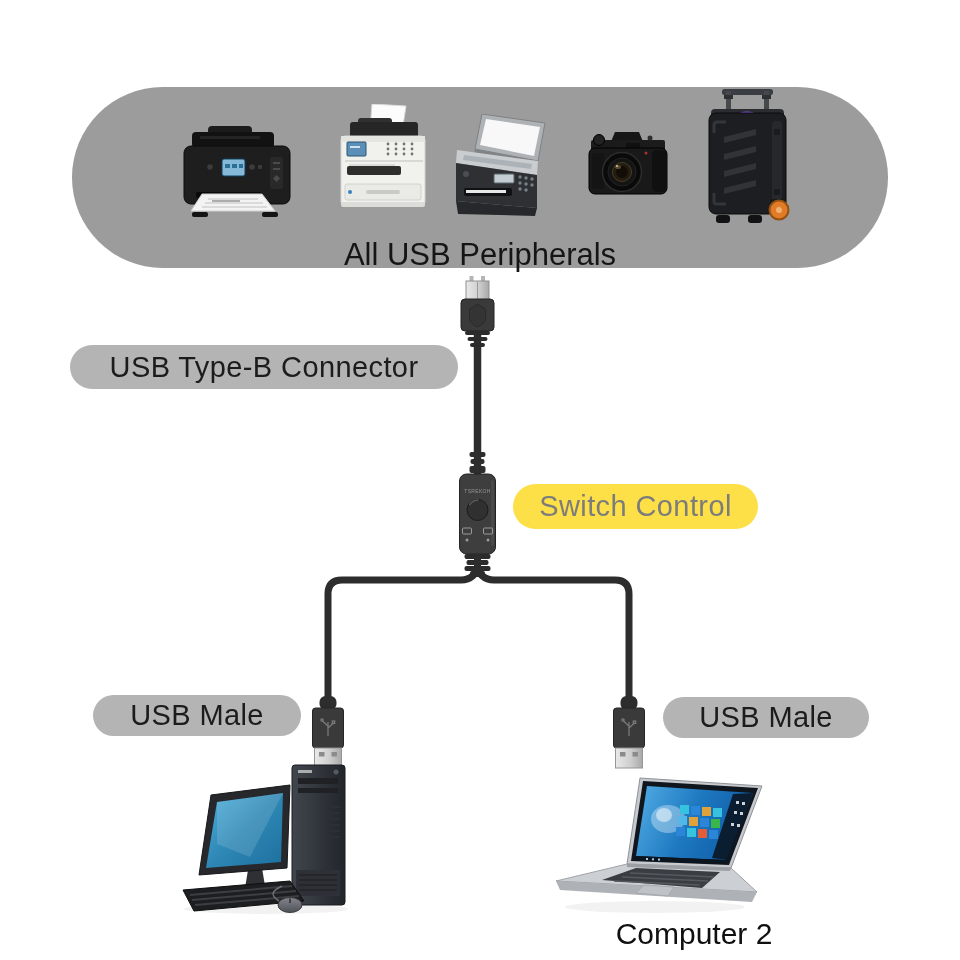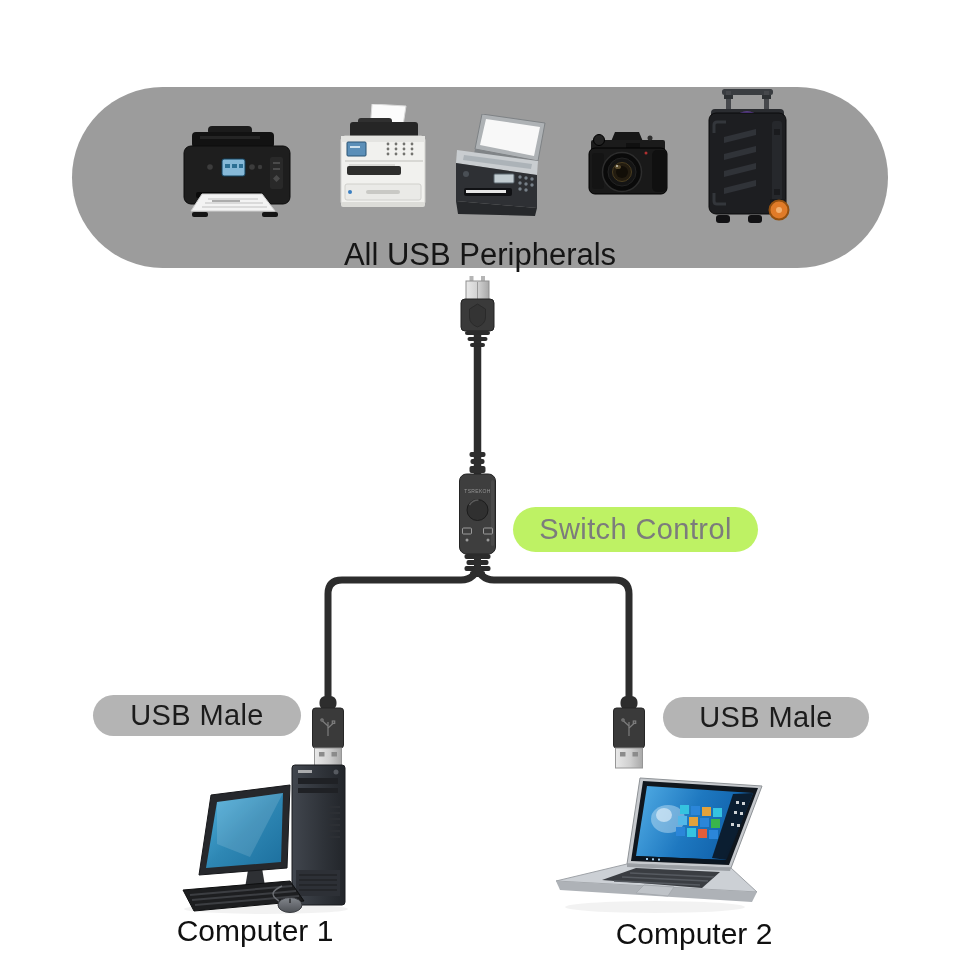--- a/index.html
+++ b/index.html
@@ -16,21 +16,21 @@
     font-size:31px; color:#151515;
   }
   .device { position:absolute; }
   .cable-layer { position:absolute; left:0; top:0; }
   .pill {
     position:absolute; background:#b4b4b4; border-radius:999px;
     display:flex; align-items:center; justify-content:center;
     font-size:29px; color:#1c1c1c; letter-spacing:0.4px; white-space:nowrap;
   }
   .pill-typeb { left:70px; top:345px; width:388px; height:44px; }
-  .pill-switch { left:513px; top:507px; width:245px; height:45px; color:#7c7c7c; background:#bef264; }
+  .pill-switch { left:513px; top:484px; width:245px; height:45px; color:#7c7c7c; background:#fde047; }
   .pill-usb-left { left:93px; top:695px; width:208px; height:41px; }
   .pill-usb-right { left:663px; top:697px; width:206px; height:41px; }
   .caption {
     position:absolute; width:220px; text-align:center;
     font-size:30px; color:#101010;
   }
   .caption-1 { left:145px; top:914px; }
   .caption-2 { left:584px; top:917px; }
 </style>
 </head>
@@ -241,20 +241,21 @@
         <line x1="629" y1="728" x2="634.5" y2="723"></line>
         <circle cx="623" cy="720" r="1.2"></circle>
         <rect x="633.3" y="721" width="2.4" height="2.4"></rect>
       </g>
       <rect x="615.5" y="748" width="27" height="20" fill="url(#metal)" stroke="#969696"></rect>
       <rect x="620" y="752" width="5.5" height="4.5" fill="#8b8b8b"></rect>
       <rect x="632.5" y="752" width="5.5" height="4.5" fill="#8b8b8b"></rect>
     </g>
   </svg>
 
+  <div class="pill pill-typeb">USB Type-B Connector</div>
   <div class="pill pill-switch">Switch Control</div>
   <div class="pill pill-usb-left">USB Male</div>
   <div class="pill pill-usb-right">USB Male</div>
 
   <svg class="device" style="left:178px; top:762px;" width="182" height="152" viewBox="0 0 182 152">
     <defs>
       <linearGradient id="scr1" x1="0" y1="0" x2="1" y2="1">
         <stop offset="0" stop-color="#4fb0dc"></stop>
           <stop offset="0.5" stop-color="#2e87b4"></stop>
           <stop offset="1" stop-color="#1c6f9e"></stop>
@@ -362,16 +363,15 @@
       <polygon points="77,89 181,93 180,96 77,92" fill="#9b9fa4"></polygon>
       <polygon points="6,106 207,117 202,127 10,115" fill="#aeb2b7"></polygon>
       <polygon points="86,93 170,97 152,113 52,105" fill="#3a3d42"></polygon>
       <polyline points="80,98 164,102" fill="none" stroke="#565a60" stroke-width="1.6"></polyline>
       <polyline points="72,102 158,106" fill="none" stroke="#565a60" stroke-width="1.6"></polyline>
       <polyline points="64,106 150,110" fill="none" stroke="#565a60" stroke-width="1.6"></polyline>
       <polygon points="94,110 124,112 118,121 86,118" fill="#bfc3c8" stroke="#a6aaaf"></polygon>
     </g>
   </svg>
 
-  <div class="caption caption-1">Computer 1</div>
   <div class="caption caption-2">Computer 2</div>
 
 </div>
 
 </body></html>

